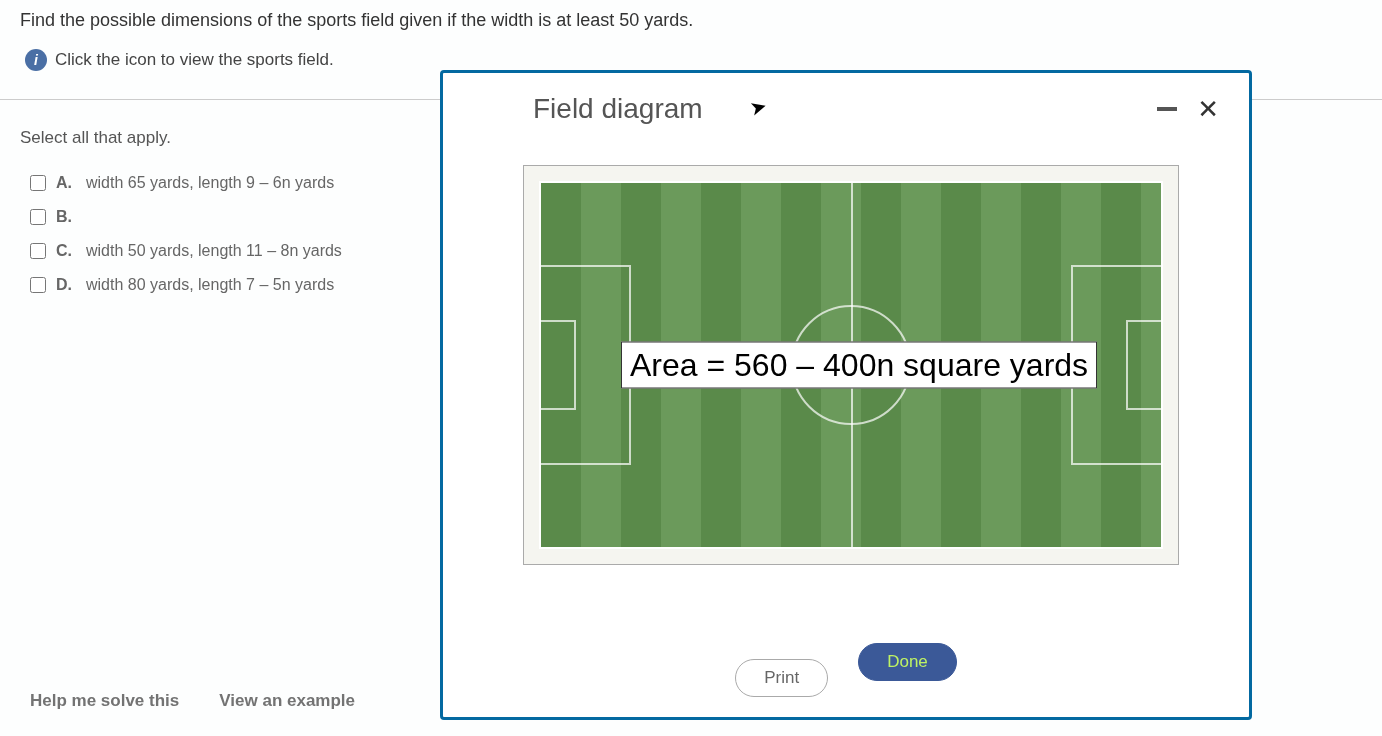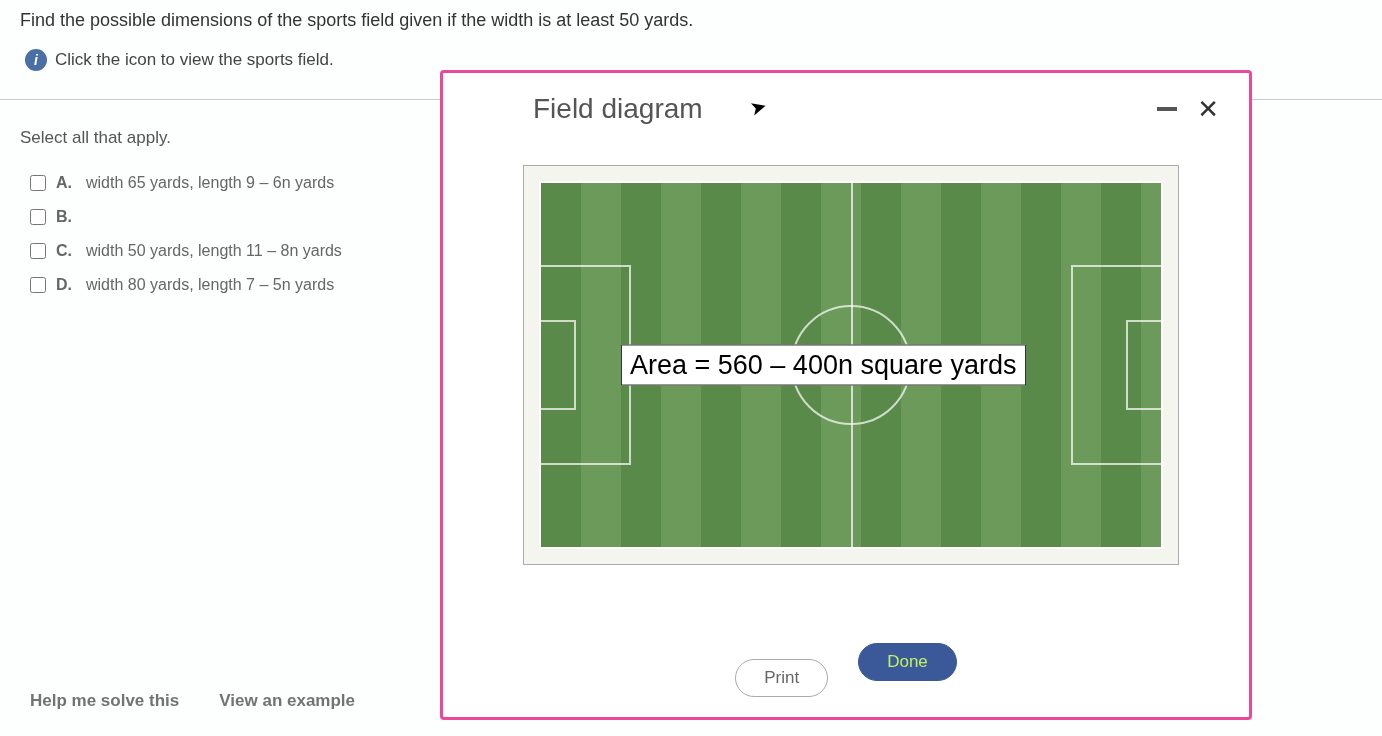--- a/index.html
+++ b/index.html
@@ -80,21 +80,21 @@
       text-decoration: none;
     }
     
     .dialog {
       position: absolute;
       top: 70px;
       left: 440px;
       width: 812px;
       height: 650px;
       background: #fff;
-      border: 3px solid #ec4899;
+      border: 3px solid #0369a1;
       border-radius: 4px;
     }
     .dialog-header {
       display: flex;
       justify-content: space-between;
       align-items: center;
       padding: 20px 30px 10px 90px;
     }
     .dialog-title {
       font-size: 28px;
@@ -176,21 +176,21 @@
     .goal-box.left { left: 0; border-left: none; }
     .goal-box.right { right: 0; border-right: none; }
     .area-label {
       position: absolute;
       left: 80px;
       top: 50%;
       transform: translateY(-50%);
       background: #fff;
       border: 1px solid #333;
       padding: 4px 8px;
-      font-size: 27px;
+      font-size: 32px;
       color: #000;
       white-space: nowrap;
       z-index: 10;
     }
     .dialog-footer {
       position: absolute;
       bottom: 20px;
       left: 0;
       right: 0;
       display: flex;

